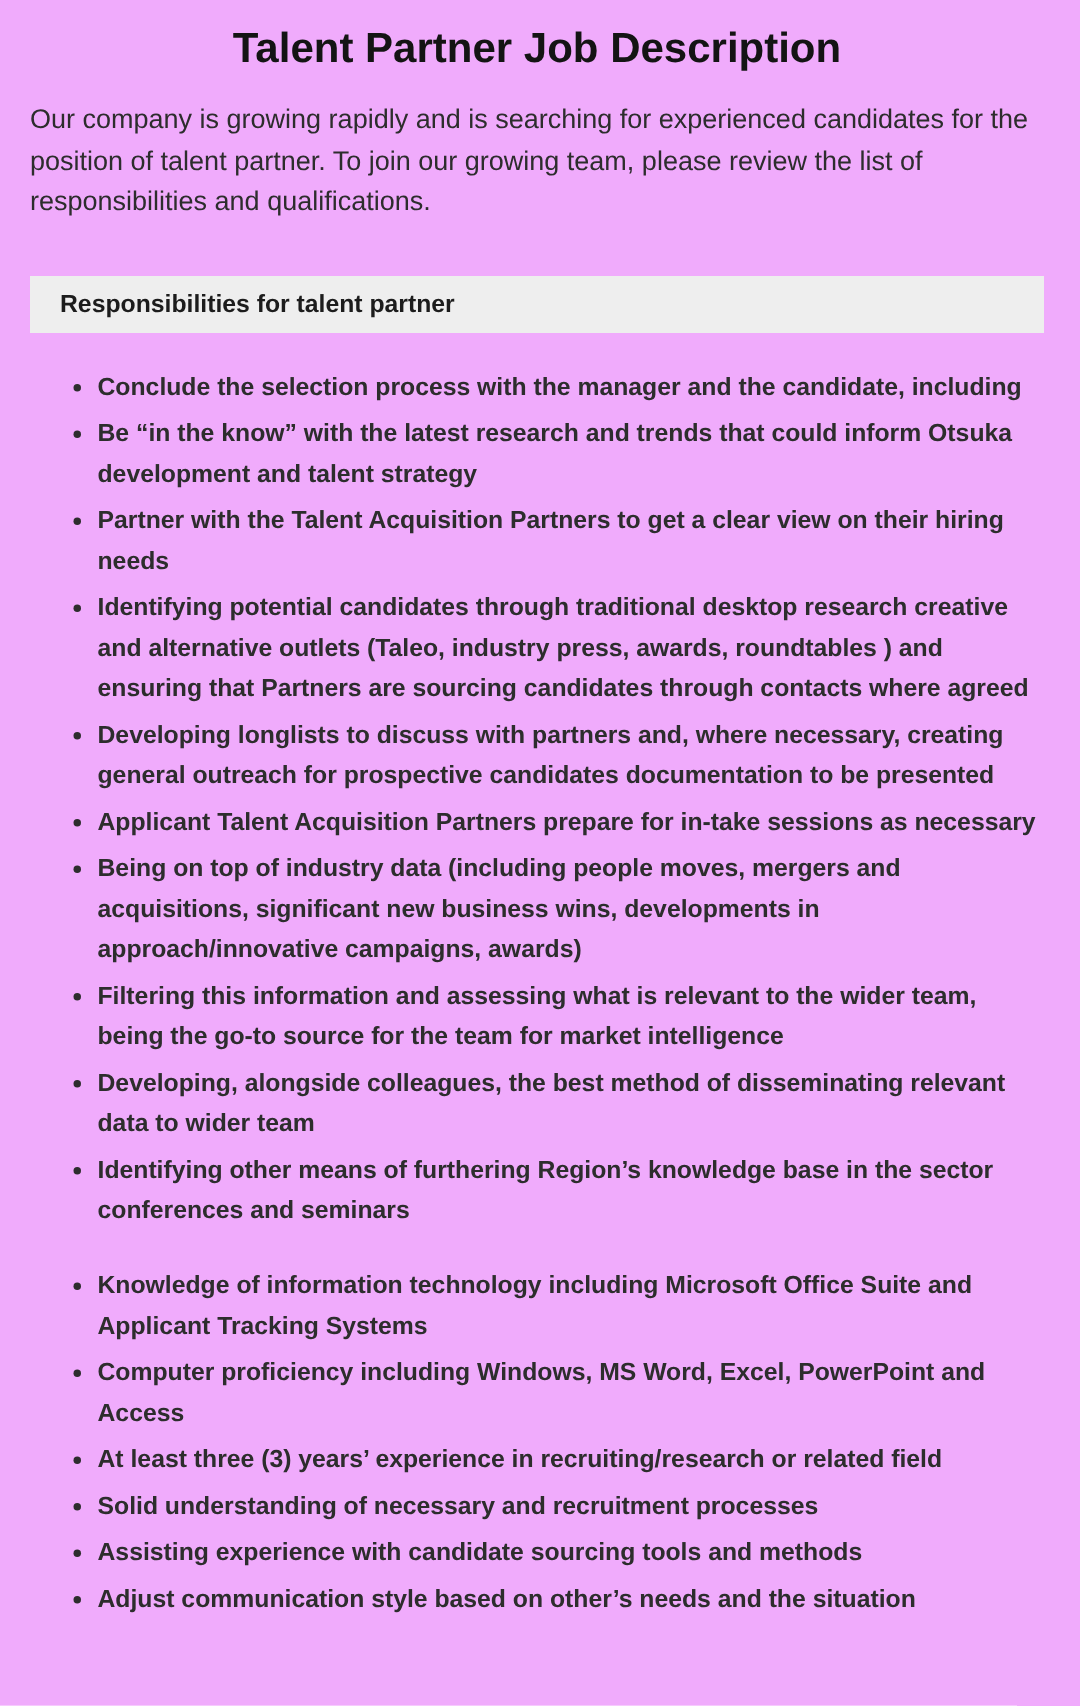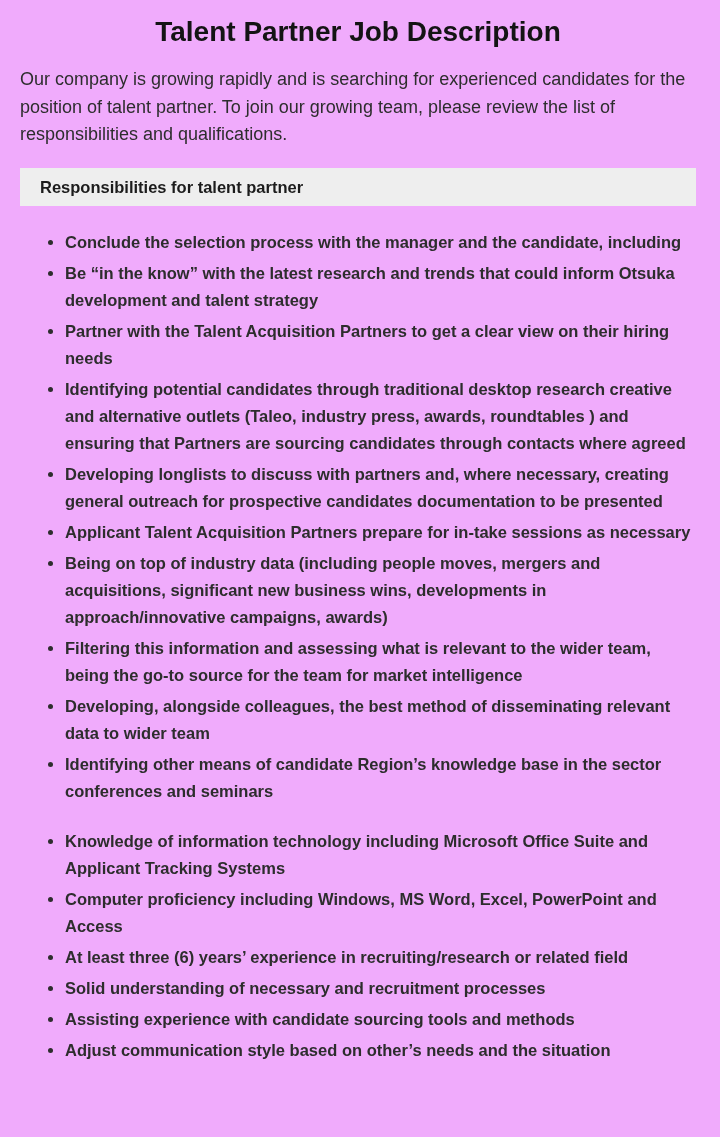--- a/index.html
+++ b/index.html
@@ -31,21 +31,21 @@
     color: #2d2d2d;
   }
   .section-header {
     background: #eeeeee;
     font-size: 16.5px;
     font-weight: 700;
     color: #1c1c1c;
     padding: 0 20px;
     height: 38px;
     line-height: 38px;
-    margin-top: 19px;
+    margin-top: 35px;
   }
   .bullet-list {
     margin: 23px 0 0 0;
     padding: 0 0 0 41px;
     list-style-type: disc;
   }
   .bullet-list li {
     font-size: 16.5px;
     line-height: 27px;
     margin: 4px;
@@ -68,26 +68,26 @@
   <ul class="bullet-list">
     <li>Conclude the selection process with the manager and the candidate, including</li>
     <li>Be “in the know” with the latest research and trends that could inform Otsuka development and talent strategy</li>
     <li>Partner with the Talent Acquisition Partners to get a clear view on their hiring needs</li>
     <li>Identifying potential candidates through traditional desktop research creative and alternative outlets (Taleo, industry press, awards, roundtables ) and ensuring that Partners are sourcing candidates through contacts where agreed</li>
     <li>Developing longlists to discuss with partners and, where necessary, creating general outreach for prospective candidates documentation to be presented</li>
     <li>Applicant Talent Acquisition Partners prepare for in-take sessions as necessary</li>
     <li>Being on top of industry data (including people moves, mergers and acquisitions, significant new business wins, developments in approach/innovative campaigns, awards)</li>
     <li>Filtering this information and assessing what is relevant to the wider team, being the go-to source for the team for market intelligence</li>
     <li>Developing, alongside colleagues, the best method of disseminating relevant data to wider team</li>
-    <li>Identifying other means of candidate Region’s knowledge base in the sector conferences and seminars</li>
+    <li>Identifying other means of furthering Region’s knowledge base in the sector conferences and seminars</li>
   </ul>
 
 
   <ul class="bullet-list">
     <li>Knowledge of information technology including Microsoft Office Suite and Applicant Tracking Systems</li>
     <li>Computer proficiency including Windows, MS Word, Excel, PowerPoint and Access</li>
-    <li>At least three (6) years’ experience in recruiting/research or related field</li>
+    <li>At least three (3) years’ experience in recruiting/research or related field</li>
     <li>Solid understanding of necessary and recruitment processes</li>
     <li>Assisting experience with candidate sourcing tools and methods</li>
     <li>Adjust communication style based on other’s needs and the situation</li>
   </ul>
 
 </div>
 
 </body></html>

